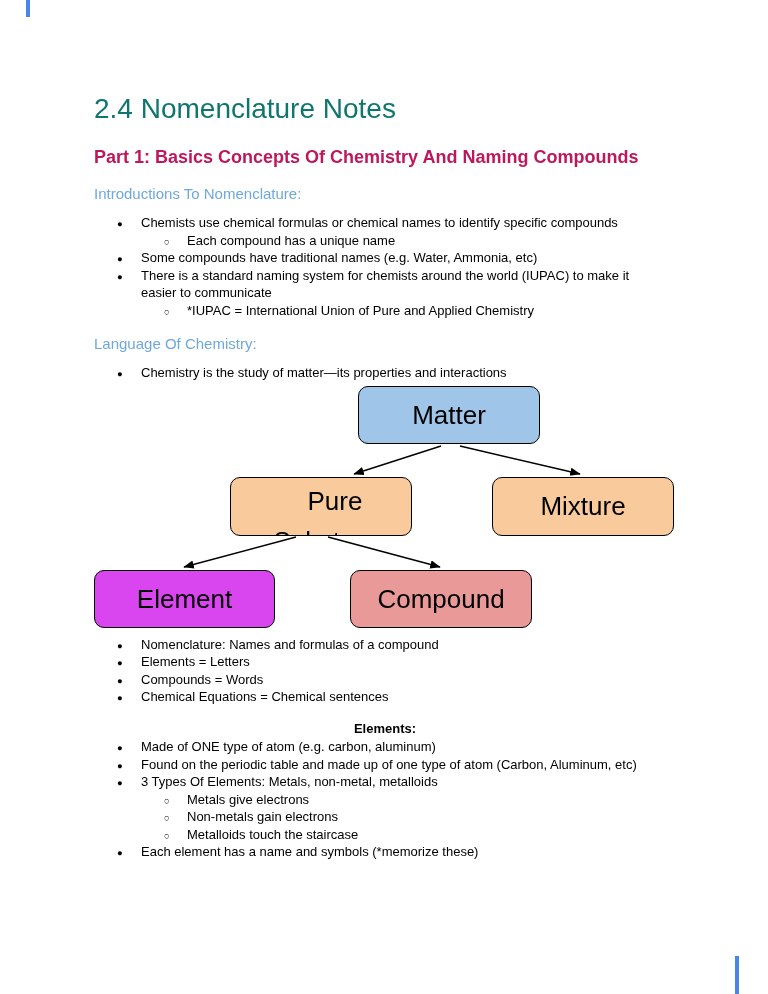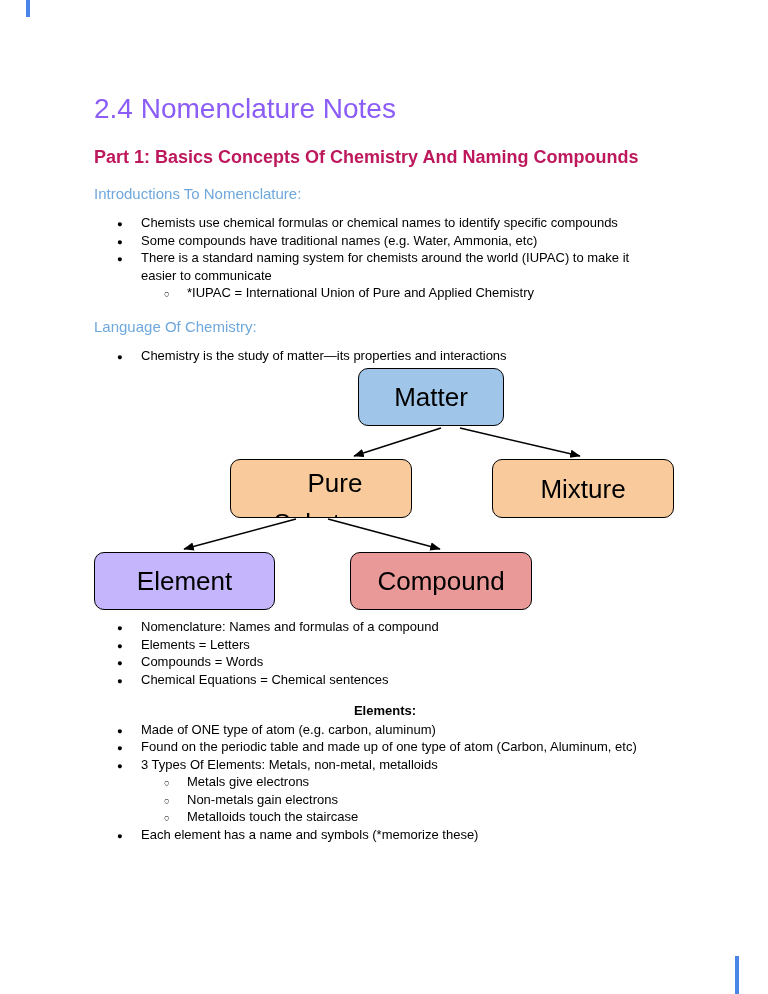--- a/index.html
+++ b/index.html
@@ -12,21 +12,21 @@
     color: #000000;
     overflow: hidden;
   }
   .content { padding: 92px 92px 0 94px; }
 
   .doc-title {
     font-size: 28px;
     font-weight: 400;
     line-height: 34px;
     margin: 0;
-    color: #8b5cf6;
+    color: #0f766e;
   }
   .h-part {
     font-size: 18px;
     font-weight: 700;
     line-height: 23px;
     color: #be185d;
     margin: 20px 0 0 0;
   }
   .h-sub {
     font-size: 15px;
@@ -80,21 +80,21 @@
     border-radius: 10px;
     display: flex;
     align-items: center;
     justify-content: center;
     font-size: 26px;
     line-height: 30px;
     color: #000000;
     overflow: hidden;
     box-sizing: border-box;
   }
-  .node-matter   { left: 358px; top: 2px;   width: 146px; height: 58px; }
+  .node-matter   { left: 358px; top: 2px;   width: 182px; height: 58px; }
   .node-pure     { left: 230px; top: 93px;  width: 182px; height: 59px;
                    display: block; text-align: center; padding-left: 28px; }
   .node-mixture  { left: 492px; top: 93px;  width: 182px; height: 59px; }
   .node-element  { left: 94px;  top: 186px; width: 181px; height: 58px; }
   .node-compound { left: 350px; top: 186px; width: 182px; height: 58px; }
   .node-pure .node-label { margin-top: 8px; }
   .node-clipped { margin-top: 10px; font-size: 26px; line-height: 30px; }
 
   .guide {
     position: absolute;
@@ -116,20 +116,23 @@
 
     <h1 class="doc-title">2.4 Nomenclature Notes</h1>
 
     <h2 class="h-part">Part 1: Basics Concepts Of Chemistry And Naming Compounds</h2>
 
     <h3 class="h-sub">Introductions To Nomenclature:</h3>
 
     <ul class="b1">
       <li>
         <span>Chemists use chemical formulas or chemical names to identify specific compounds</span>
+        <ul class="b2">
+          <li><span>Each compound has a unique name</span></li>
+        </ul>
       </li>
       <li>
         <span>Some compounds have traditional names (e.g. Water, Ammonia, etc)</span>
       </li>
       <li>
         <span>There is a standard naming system for chemists around the world (IUPAC) to make it easier to communicate</span>
         <ul class="b2">
           <li><span>*IUPAC = International Union of Pure and Applied Chemistry</span></li>
         </ul>
       </li>
@@ -159,21 +162,21 @@
       <div class="node node-matter" style="background: rgb(159, 197, 232);">
         <span class="node-label">Matter</span>
       </div>
       <div class="node node-pure" style="background: rgb(249, 203, 156);">
         <div class="node-label">Pure</div>
         <div class="node-clipped">Substance</div>
       </div>
       <div class="node node-mixture" style="background: rgb(249, 203, 156);">
         <span class="node-label">Mixture</span>
       </div>
-      <div class="node node-element" style="background: #c4b5fd;">
+      <div class="node node-element" style="background: #d946ef;">
         <span class="node-label">Element</span>
       </div>
       <div class="node node-compound" style="background: rgb(234, 153, 153);">
         <span class="node-label">Compound</span>
       </div>
     </div>
 
     <ul class="b1 tight" style="margin-top:4px;">
       <li><span>Nomenclature: Names and formulas of a compound</span></li>
       <li><span>Elements = Letters</span></li>

